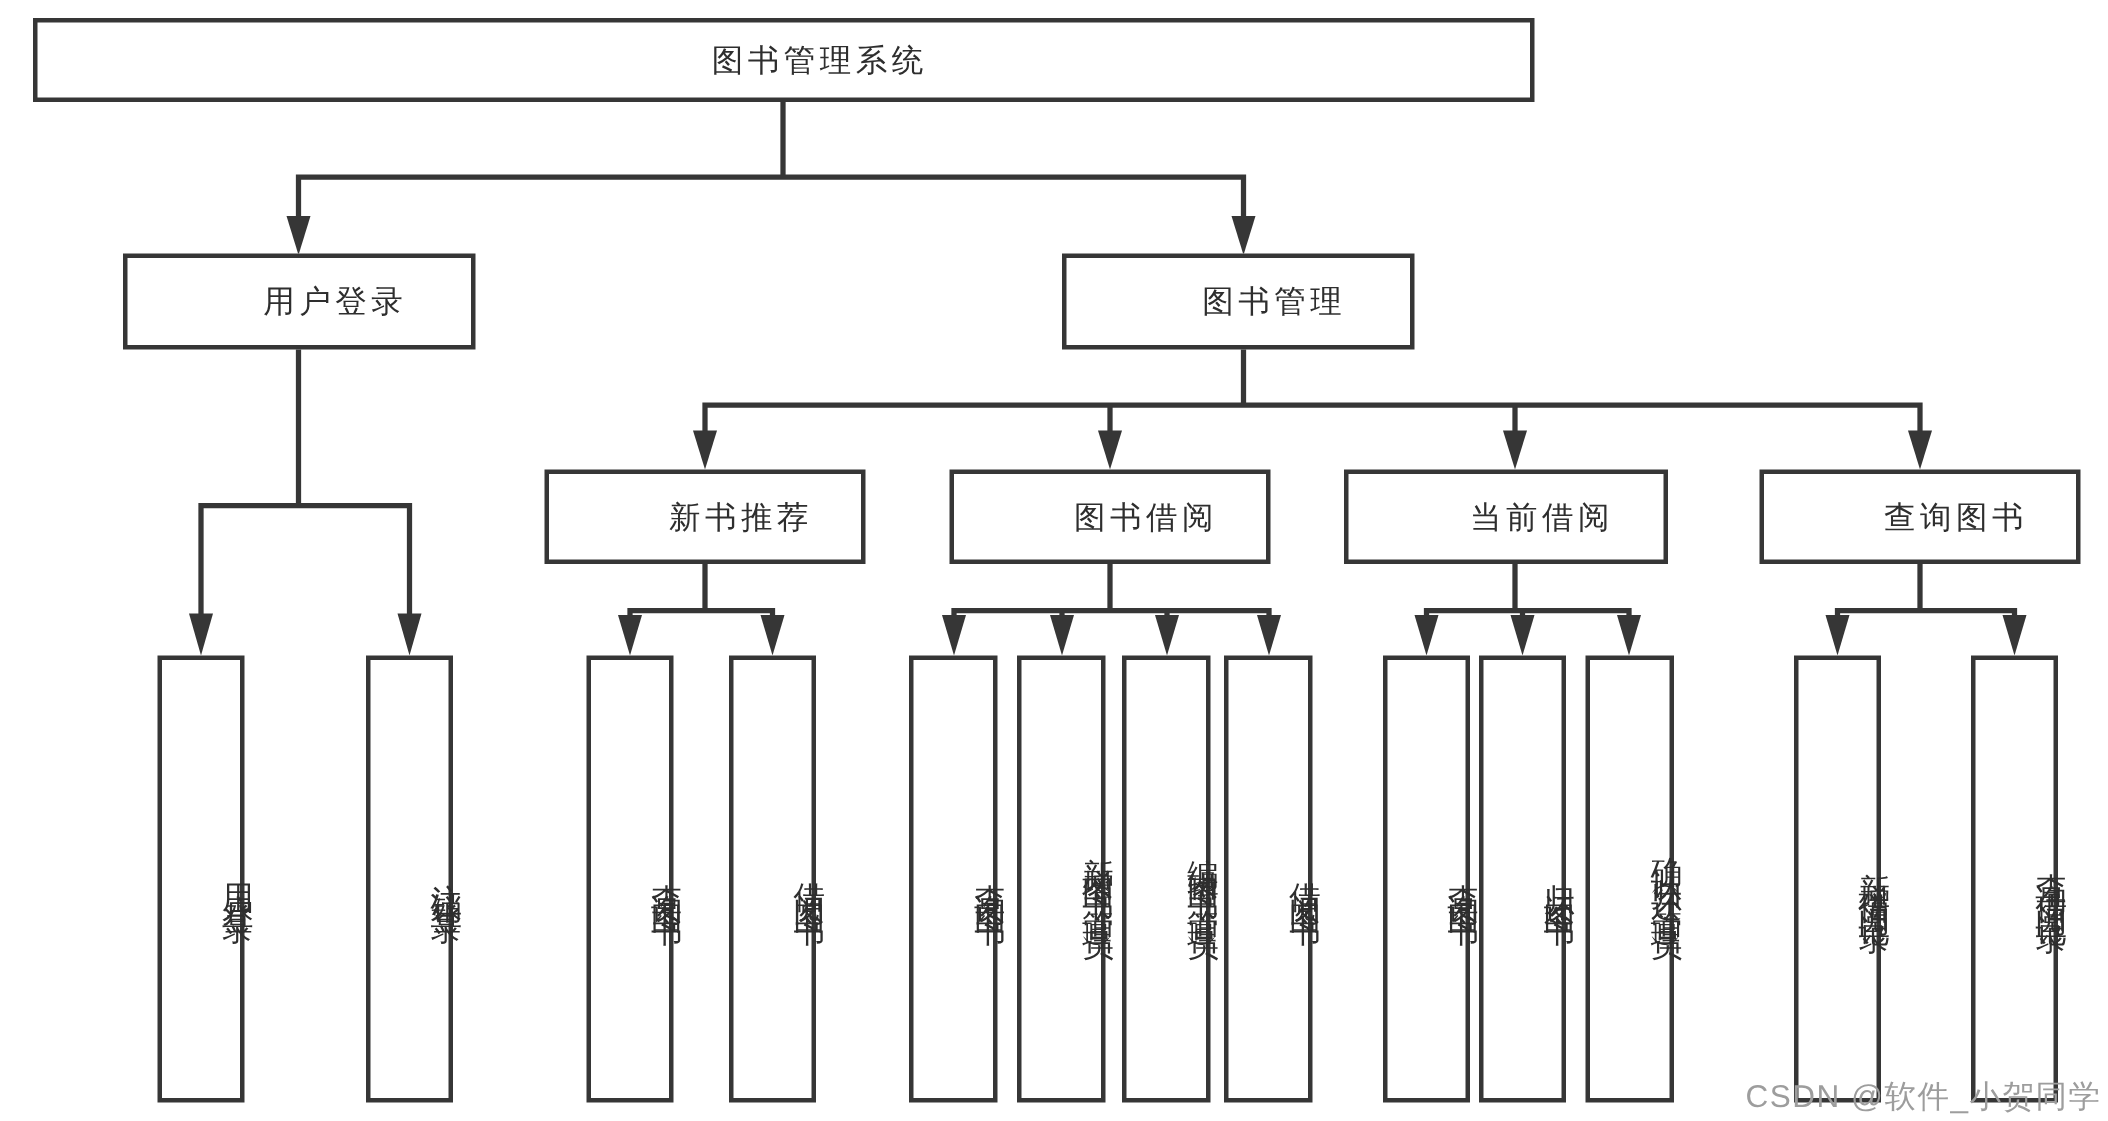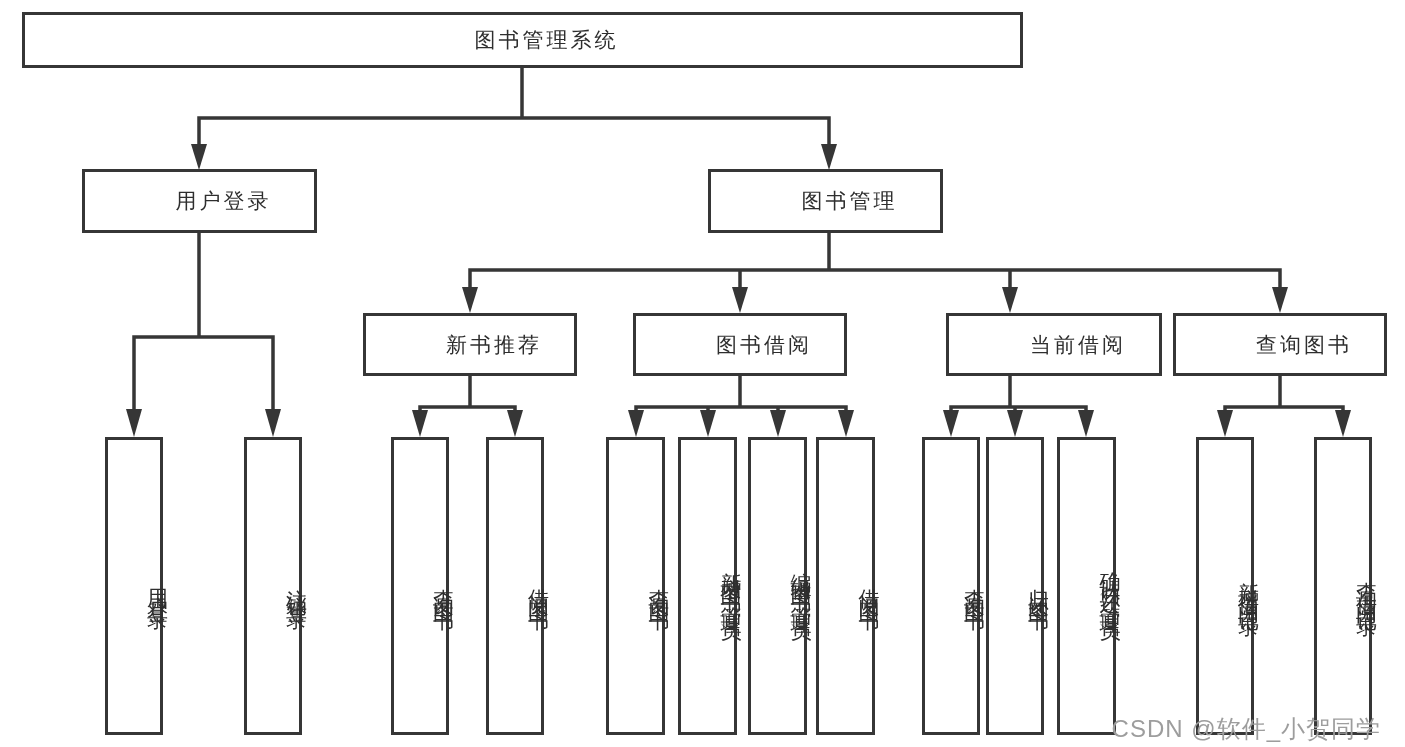--- a/index.html
+++ b/index.html
@@ -38,22 +38,22 @@
     writing-mode:vertical-rl;
     text-orientation:mixed;
     font-size:21px;
     letter-spacing:7px;
     line-height:1;
     color:var(--text);
     white-space:nowrap;
   }
   .watermark{
     position:absolute;
-    right:24px;bottom:2px;
-    font-size:24px;
+    right:4px;bottom:2px;
+    font-size:21px;
     letter-spacing:1px;
     color:var(--watermark);
     z-index:10;
     white-space:nowrap;
   }
 </style>
 </head>
 <body>
 
 <div class="canvas">
@@ -101,21 +101,21 @@
   <div class="box" style="left:708px;top:169px;width:235px;height:64px">
     <span class="hlabel">图书管理</span>
   </div>
 
   <div class="box" style="left:363px;top:313px;width:214px;height:63px">
     <span class="hlabel">新书推荐</span>
   </div>
   <div class="box" style="left:633px;top:313px;width:214px;height:63px">
     <span class="hlabel">图书借阅</span>
   </div>
-  <div class="box" style="left:946px;top:313px;width:216px;height:63px">
+  <div class="box" style="left:896px;top:313px;width:216px;height:63px">
     <span class="hlabel">当前借阅</span>
   </div>
   <div class="box" style="left:1173px;top:313px;width:214px;height:63px">
     <span class="hlabel">查询图书</span>
   </div>
 
   <div class="box" style="left:105px;top:437px;width:58px;height:298px">
     <span class="vlabel">用户登录</span>
   </div>
   <div class="box" style="left:244px;top:437px;width:58px;height:298px">

